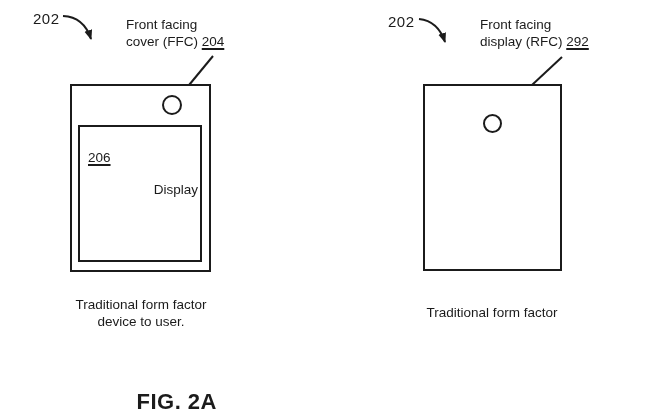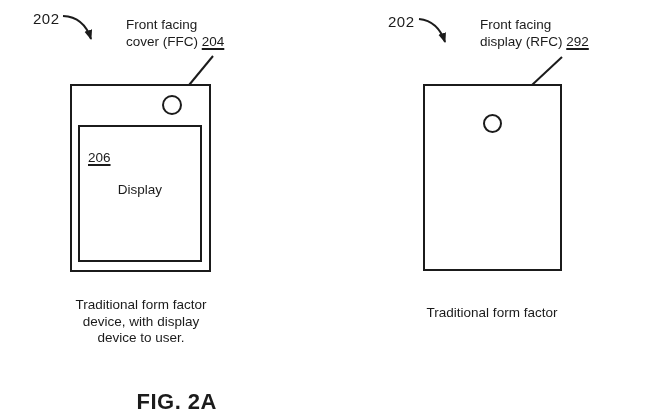--- a/index.html
+++ b/index.html
@@ -41,20 +41,21 @@
     border-radius: 50%;
     background: #ffffff;
   }
   .inner-label {
     font-size: 13.5px;
   }
   .display-label {
     width: 124px;
     text-align: center;
     font-size: 13.5px;
+    margin-left: 36px;
   }
   .caption {
     width: 160px;
     text-align: center;
     font-size: 13.5px;
     line-height: 16.5px;
   }
   .fig-title {
     width: 160px;
     text-align: right;
@@ -100,21 +101,20 @@
     <div class="abs camera-circle" style="left:162px; top:95px; width:20px; height:20px;"></div>
 
     <div class="abs device-outline" style="left:78px; top:125px; width:124px; height:137px;"></div>
 
     <div class="abs inner-label underlined" style="left:88px; top:122px;margin-top:28px;">206</div>
 
     <div class="abs display-label" style="left:78px; top:182px;">Display</div>
 
     <div class="abs caption" style="left:61px; top:297px;">
       <div>Traditional form factor</div>
-      <div>device, with display</div>
       <div>device to user.</div>
     </div>
 
     <div class="abs fig-title" style="left:57px; top:389px;">FIG. 2A</div>
   </div>
 
   <div>
     <div class="abs ref-num" style="left:388px; top:13px;">202</div>
 
     <div class="abs callout" style="left:480px; top:16px;">

